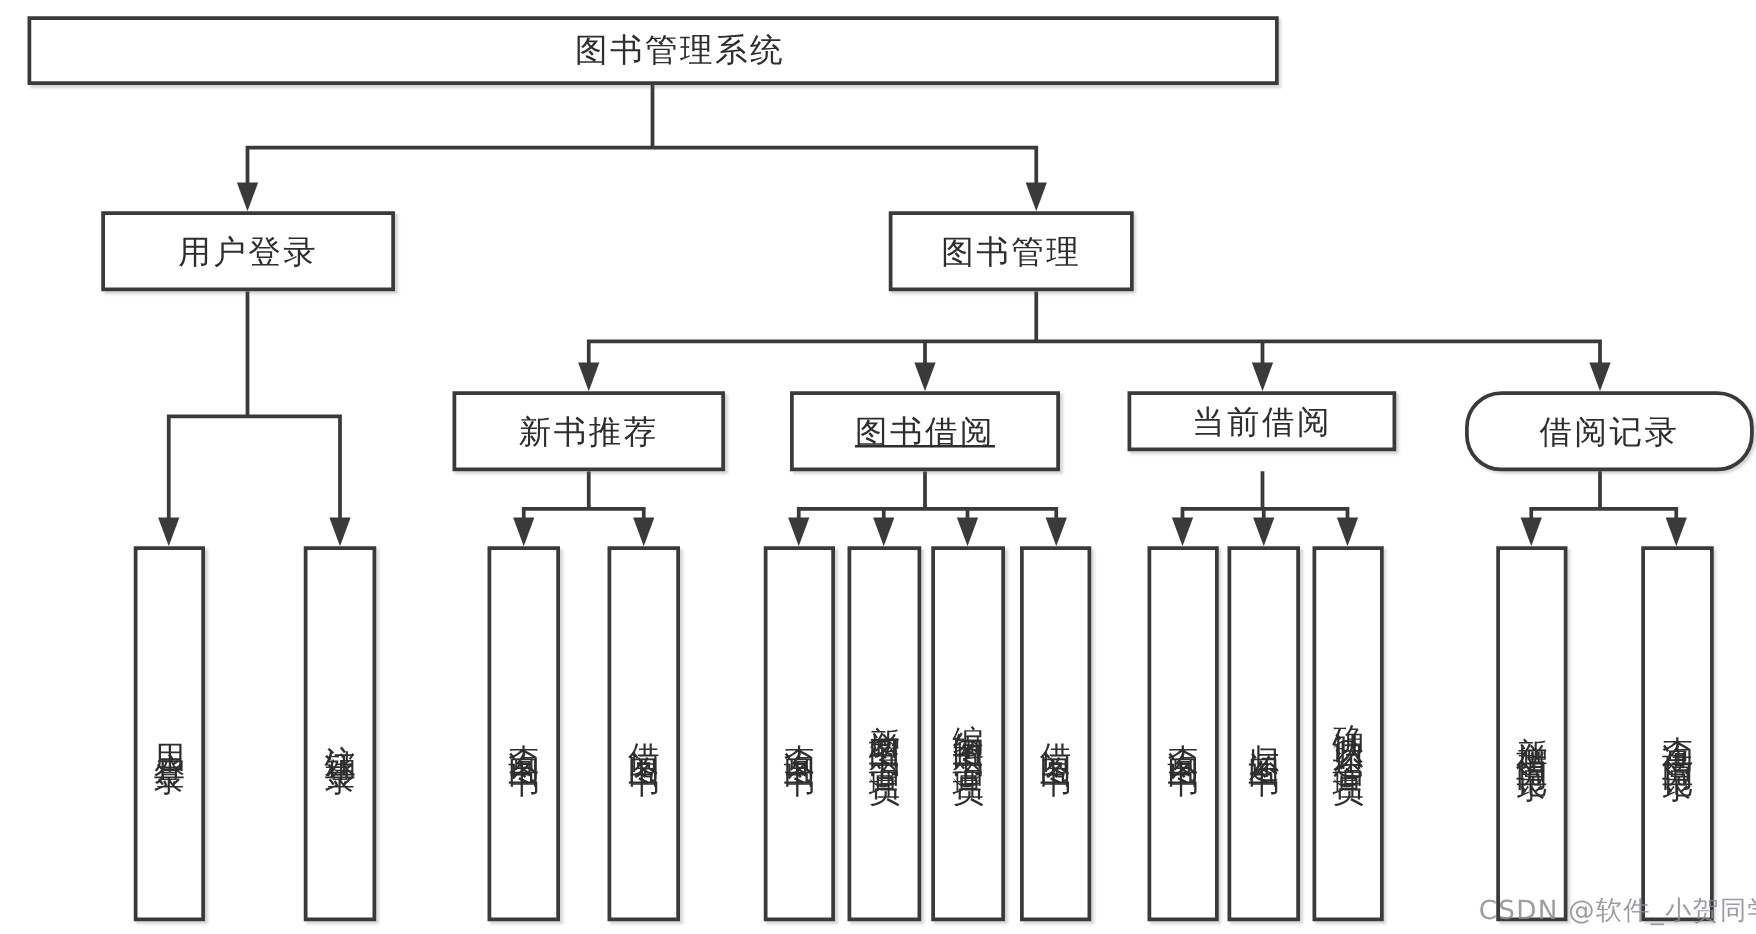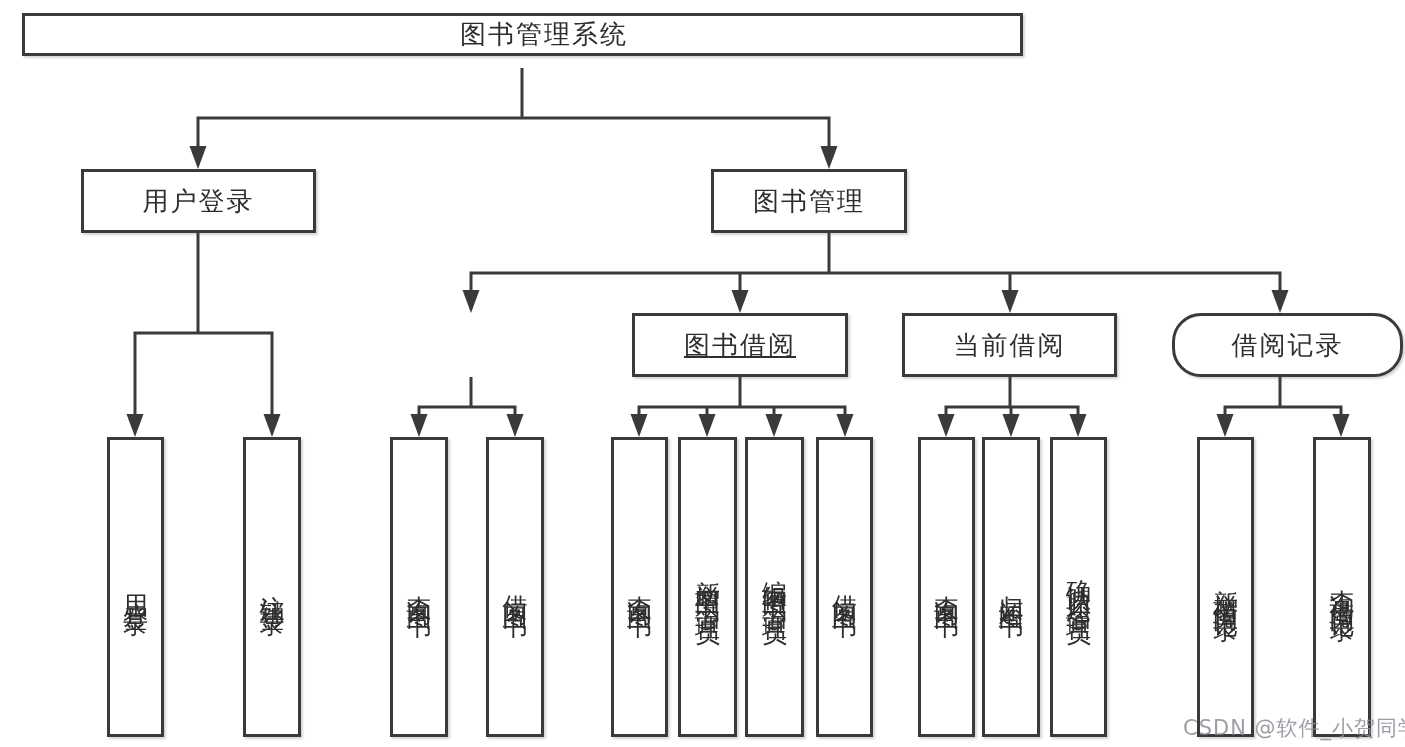--- a/index.html
+++ b/index.html
@@ -94,35 +94,38 @@
       <polygon points="765.5,414 782.5,414 774,437"></polygon>
       <polygon points="836.5,414 853.5,414 845,437"></polygon>
       <polygon points="937.5,414 954.5,414 946,437"></polygon>
       <polygon points="1002.5,414 1019.5,414 1011,437"></polygon>
       <polygon points="1069.5,414 1086.5,414 1078,437"></polygon>
       <polygon points="1216.5,414 1233.5,414 1225,437"></polygon>
       <polygon points="1332.5,414 1349.5,414 1341,437"></polygon>
     </g>
   </svg>
 
-  <div class="box" style="left:22px; top:13px; width:1001px; height:43px;padding-left:43px;">
+  <div class="box" style="left:22px; top:13px; width:1001px; height:55px;padding-left:43px;">
     <span class="hlabel">图书管理系统</span>
   </div>
 
   <div class="box" style="left:81px; top:169px; width:235px; height:64px;">
     <span class="hlabel">用户登录</span>
   </div>
   <div class="box" style="left:711px; top:169px; width:196px; height:64px;">
     <span class="hlabel">图书管理</span>
   </div>
 
+  <div class="box" style="left:362px; top:313px; width:218px; height:64px;">
+    <span class="hlabel">新书推荐</span>
+  </div>
   <div class="box" style="left:632px; top:313px; width:216px; height:64px;text-decoration:underline;">
     <span class="hlabel">图书借阅</span>
   </div>
-  <div class="box" style="left:902px; top:313px; width:215px; height:64px;">
+  <div class="box" style="left:902px; top:313px; width:215px; height:48px;">
     <span class="hlabel">当前借阅</span>
   </div>
   <div class="box" style="left:1172px; top:313px; width:231px; height:64px;border-radius:29px;">
     <span class="hlabel">借阅记录</span>
   </div>
 
   <div class="box leaf" style="left:107px; width:57px;">
     <span class="vlabel">用户登录</span>
   </div>
   <div class="box leaf" style="left:243px; width:58px;">

